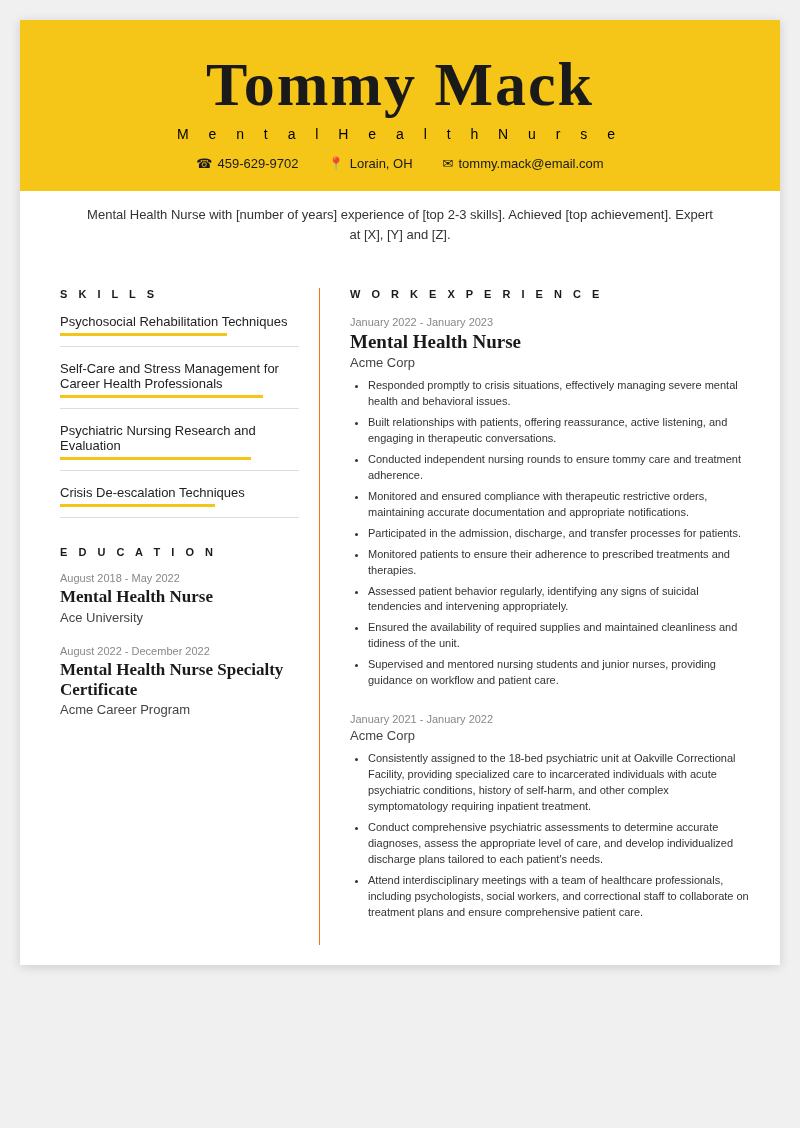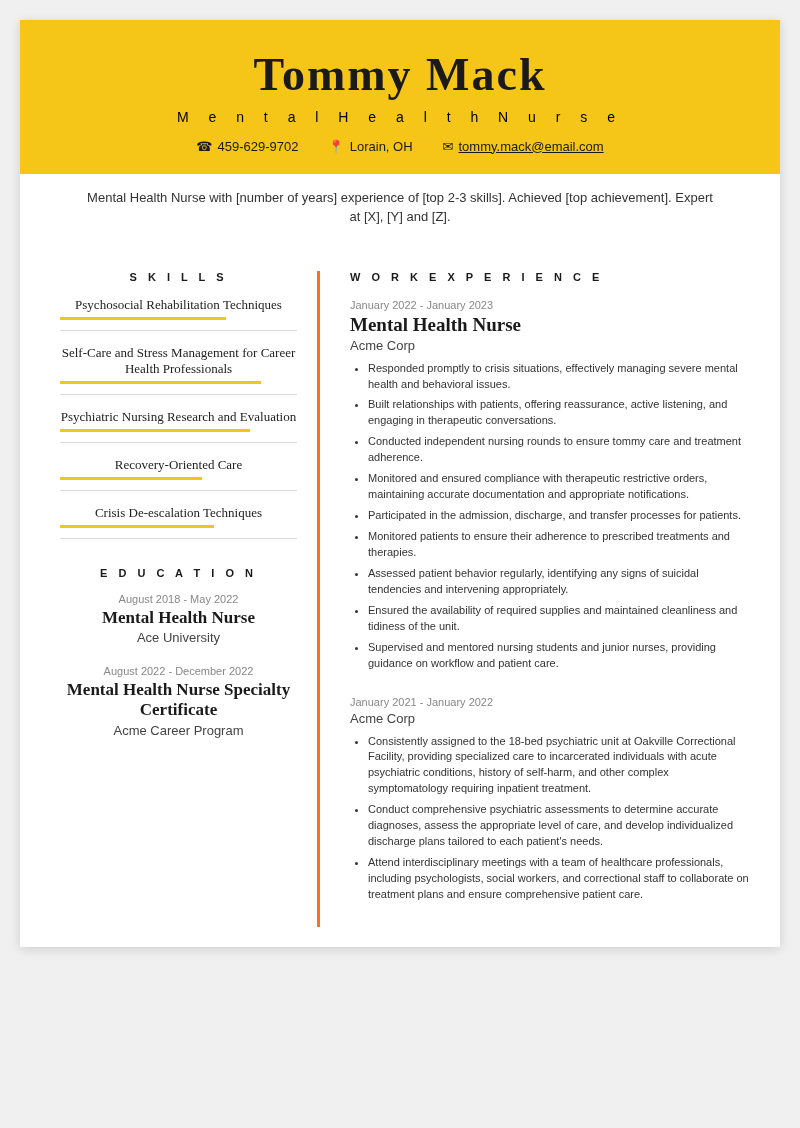--- a/index.html
+++ b/index.html
@@ -16,21 +16,21 @@
       box-shadow: 0 2px 10px rgba(0,0,0,0.15);
     }
     
     .header {
       background: #F5C518;
       padding: 30px 40px 20px;
       text-align: center;
     }
     .header-name {
       font-family: Georgia, serif;
-      font-size: 46px;
+      font-size: 62px;
       font-weight: bold;
       color: #1a1a1a;
       letter-spacing: 2px;
       line-height: 1.1;
     }
     .header-title {
       font-size: 14px;
       letter-spacing: 8px;
       color: #000000;
       margin-top: 8px;
@@ -54,37 +54,36 @@
     
     .body {
       display: flex;
       padding: 30px 0 20px;
     }
     
     .left-col {
       width: 300px;
       min-width: 300px;
       padding: 0 20px 0 40px;
-      border-right: 3px solid #f97316;
-      text-align: center;
+      border-right: 1px solid #f97316;
     }
     .section-title {
       font-family: Arial, sans-serif;
       font-size: 11px;
       letter-spacing: 4px;
       font-weight: bold;
       color: #1a1a1a;
       margin-bottom: 14px;
       margin-top: 0;
     }
     .skill-item {
       margin-bottom: 14px;
     }
     .skill-name {
-      font-family: Liberation Serif, serif;
+      font-family: Liberation Sans, sans-serif;
       font-size: 13px;
       color: #222;
       margin-bottom: 4px;
     }
     .skill-bar {
       height: 3px;
       background: #F5C518;
       width: 70%;
     }
     .skill-divider {
@@ -187,21 +186,21 @@
       <div class="contact-item">
         <span>☎</span>
         <span>459-629-9702</span>
       </div>
       <div class="contact-item">
         <span>📍</span>
         <span>Lorain, OH</span>
       </div>
       <div class="contact-item">
         <span>✉</span>
-        <span style="text-decoration:underline; color:#1a1a1a;">tommy.mack@email.com</span>
+        <span style="color:#1a1a1a;">tommy.mack@email.com</span>
       </div>
     </div>
   </div>
   <div class="summary-box">
     <span>Mental Health Nurse with [number of years] experience of [top 2-3 skills]. Achieved [top achievement]. Expert at [X], [Y] and [Z].</span>
   </div>
 
   <div class="body">
 
     <div class="left-col">
@@ -214,25 +213,20 @@
           <div class="skill-divider"></div>
         </div>
         <div class="skill-item">
           <div class="skill-name">Self-Care and Stress Management for Career Health Professionals</div>
           <div class="skill-bar" style="width:85%;"></div>
           <div class="skill-divider"></div>
         </div>
         <div class="skill-item">
           <div class="skill-name">Psychiatric Nursing Research and Evaluation</div>
           <div class="skill-bar" style="width:80%;"></div>
-          <div class="skill-divider"></div>
-        </div>
-        <div class="skill-item">
-          <div class="skill-name">Recovery-Oriented Care</div>
-          <div class="skill-bar" style="width:60%;"></div>
           <div class="skill-divider"></div>
         </div>
         <div class="skill-item">
           <div class="skill-name">Crisis De-escalation Techniques</div>
           <div class="skill-bar" style="width:65%;"></div>
           <div class="skill-divider"></div>
         </div>
       </div>
 
       <div class="education-section">

